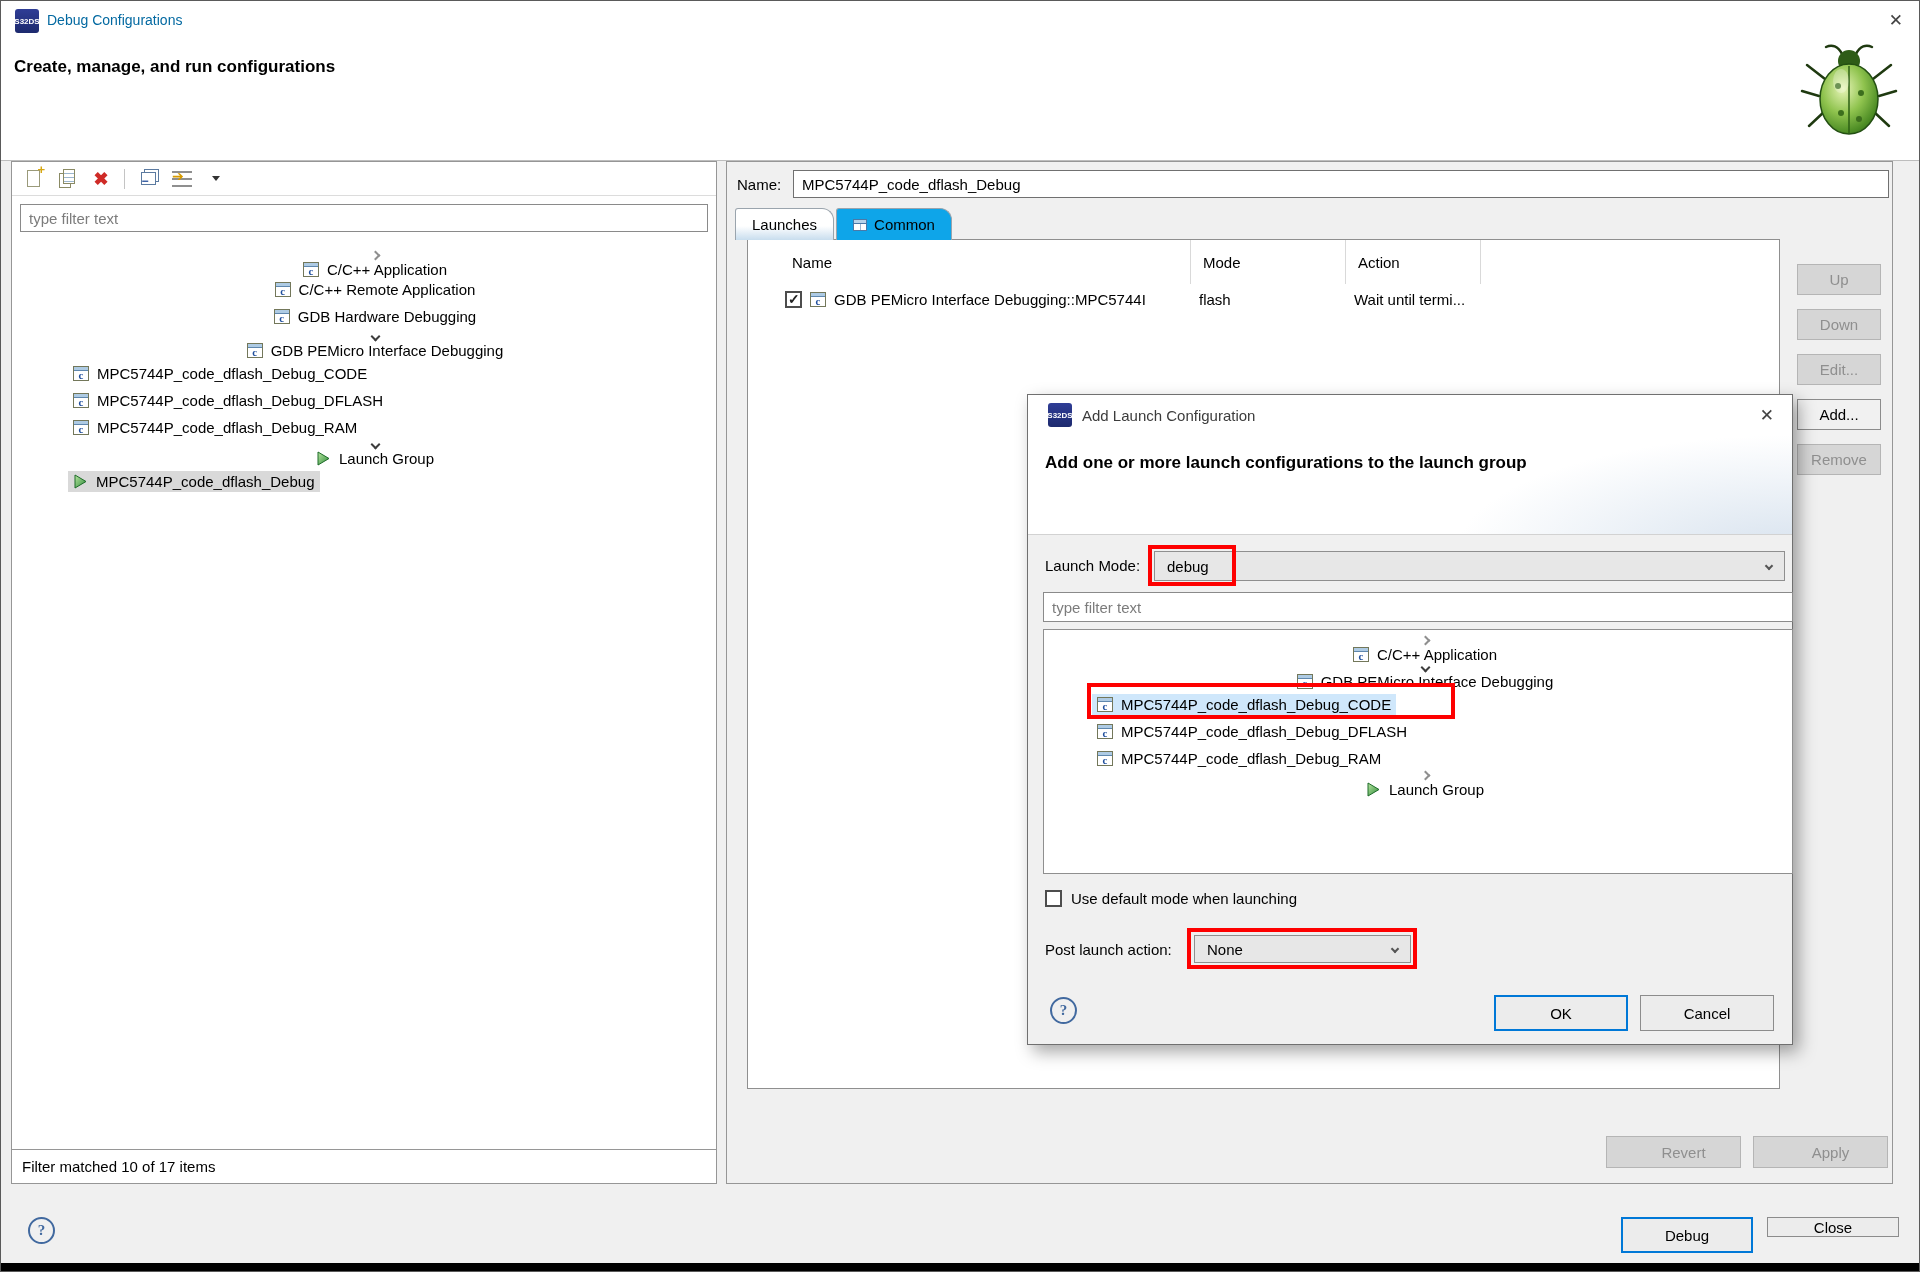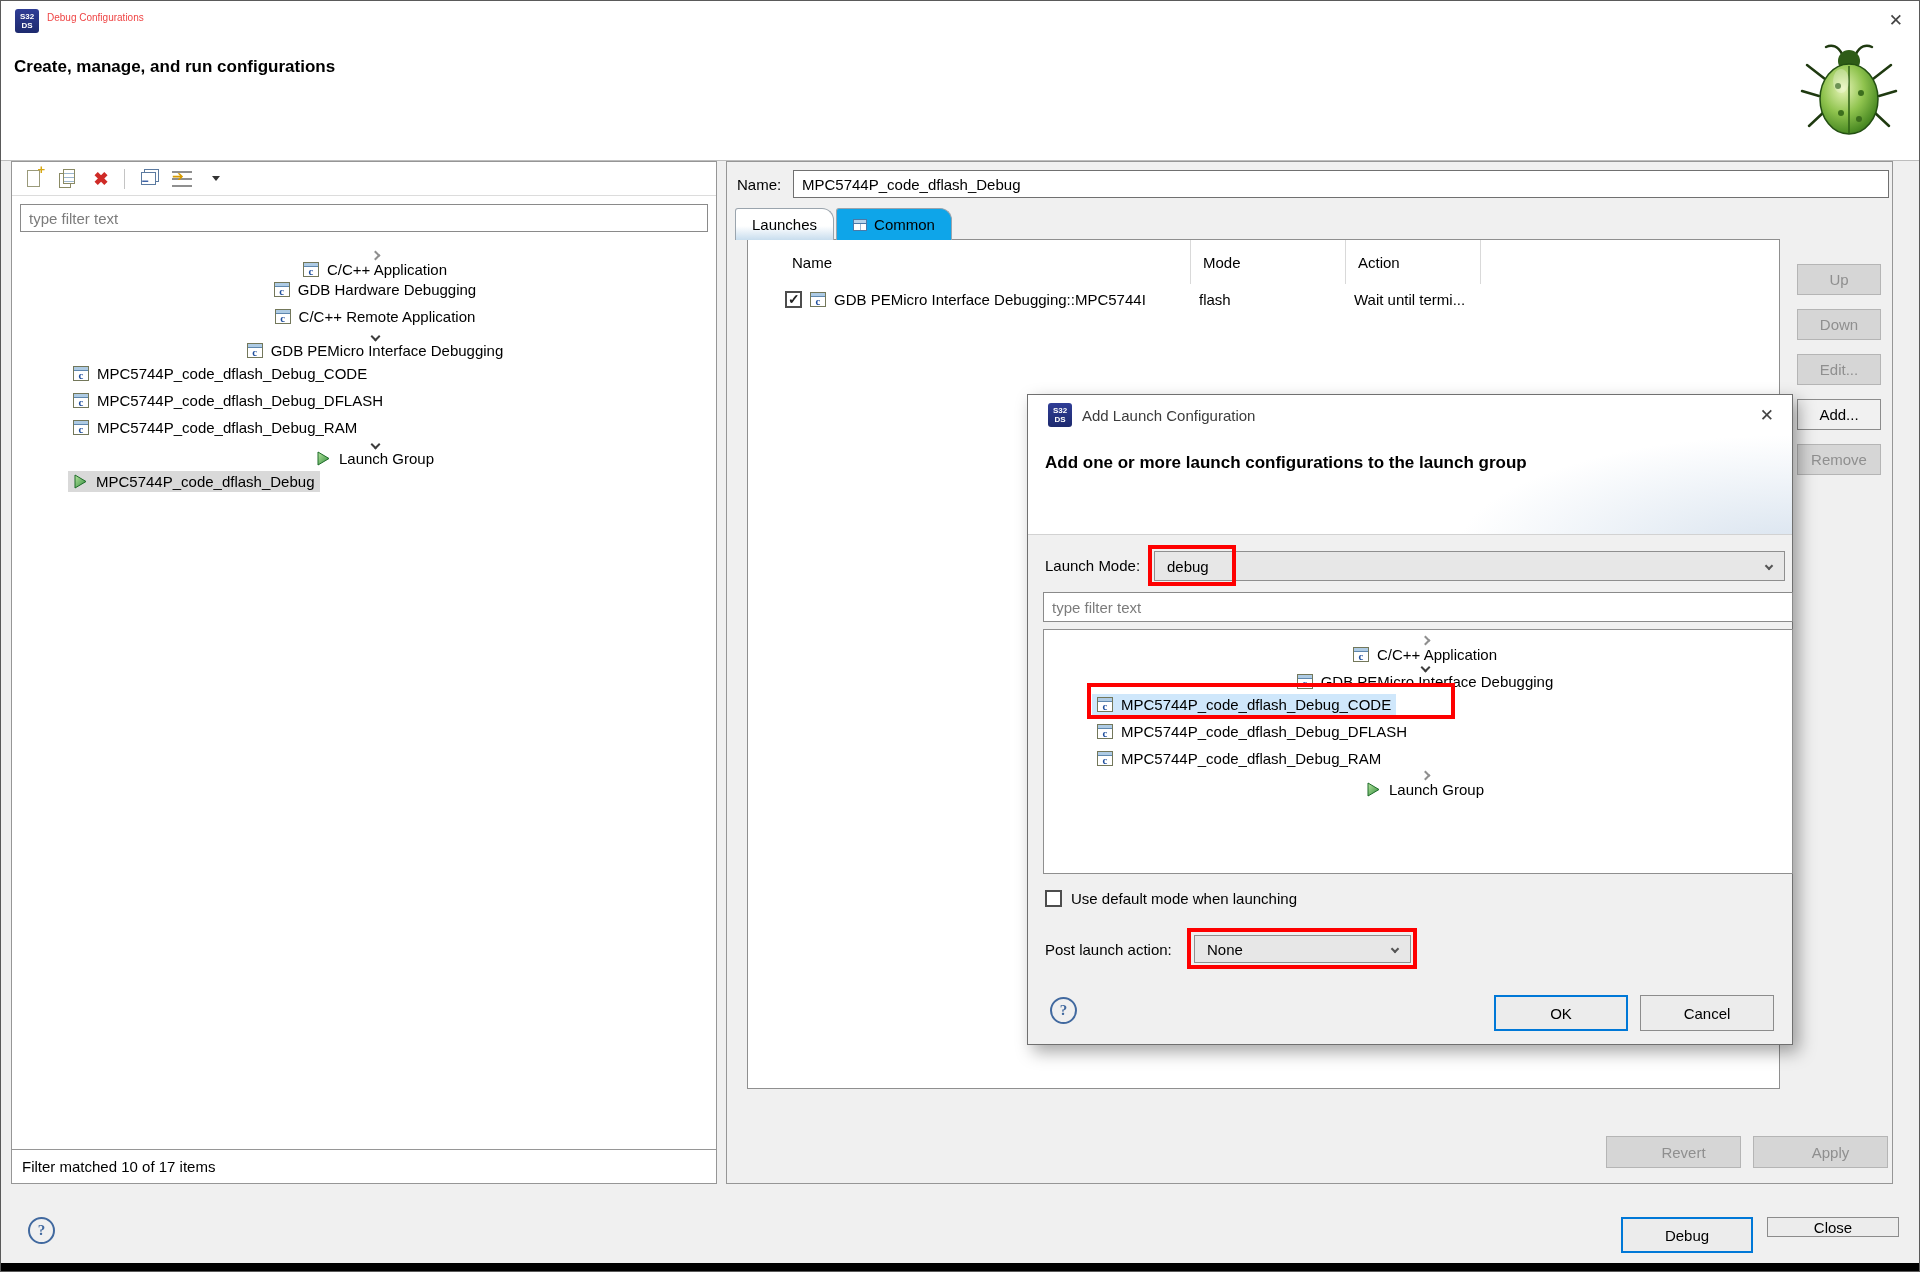--- a/index.html
+++ b/index.html
@@ -3,23 +3,23 @@
 <meta charset="utf-8">
 <style>
   * { box-sizing: border-box; margin: 0; padding: 0; }
   html,body { width:1920px; height:1272px; }
   body { font-family:"Liberation Sans", sans-serif; background:#fff; position:relative; }
   #root { position:absolute; left:0; top:0; width:1920px; height:1272px; background:#fff; border:1px solid #5a5a5a; overflow:hidden; }
 
   
   .titlebar { position:absolute; left:0; top:0; width:100%; height:40px; background:#fff; }
   .app-logo { position:absolute; left:14px; top:8px; width:24px; height:24px; border-radius:3px;
-              background:linear-gradient(#2f3d96,#1d2a6e); color:#fff; display:flex; flex-direction:column;
+              background:linear-gradient(#2f3d96,#1d2a6e); color:#fff; display:flex; flex-direction:row;
               align-items:center; justify-content:center; font-size:8px; font-weight:bold; line-height:9px; }
-  .win-title { position:absolute; left:46px; top:11px; font-size:10px; color:#ef4444; }
+  .win-title { position:absolute; left:46px; top:11px; font-size:14px; color:#0369a1; }
   .win-close { position:absolute; right:16px; top:9px; font-size:17px; color:#444; cursor:pointer; }
   .page-head { position:absolute; left:13px; top:56px; font-size:17px; font-weight:bold; color:#000; }
   .beetle { position:absolute; left:1798px; top:40px; }
   .body-sep { position:absolute; left:0; top:159px; width:100%; height:1px; background:#bdbdbd; }
   .body-bg { position:absolute; left:0; top:160px; width:1920px; height:1102px; background:#f0f0f0; }
 
   
   .chev { display:inline-block; width:7px; height:7px; border:solid #8f8f8f; border-width:0 2px 2px 0; }
   .chev.right { transform:rotate(-45deg); }
   .chev.down  { transform:rotate(45deg); border-color:#3d3d3d; }
@@ -199,28 +199,28 @@
           </span>
         <span class="wrap">
             <span class="cicon"></span>
             <span>C/C++ Application</span>
           </span>
       </div>
       <div class="trow lvl0">
         <span class="chevbox"></span>
         <span class="wrap">
             <span class="cicon"></span>
+            <span>C/C++ Remote Application</span>
+          </span>
+      </div>
+      <div class="trow lvl0">
+        <span class="chevbox"></span>
+        <span class="wrap">
+            <span class="cicon"></span>
             <span>GDB Hardware Debugging</span>
-          </span>
-      </div>
-      <div class="trow lvl0">
-        <span class="chevbox"></span>
-        <span class="wrap">
-            <span class="cicon"></span>
-            <span>C/C++ Remote Application</span>
           </span>
       </div>
       <div class="trow lvl0">
         <span class="chevbox">
             <span class="chev down"></span>
           </span>
         <span class="wrap">
             <span class="cicon"></span>
             <span>GDB PEMicro Interface Debugging</span>
           </span>

